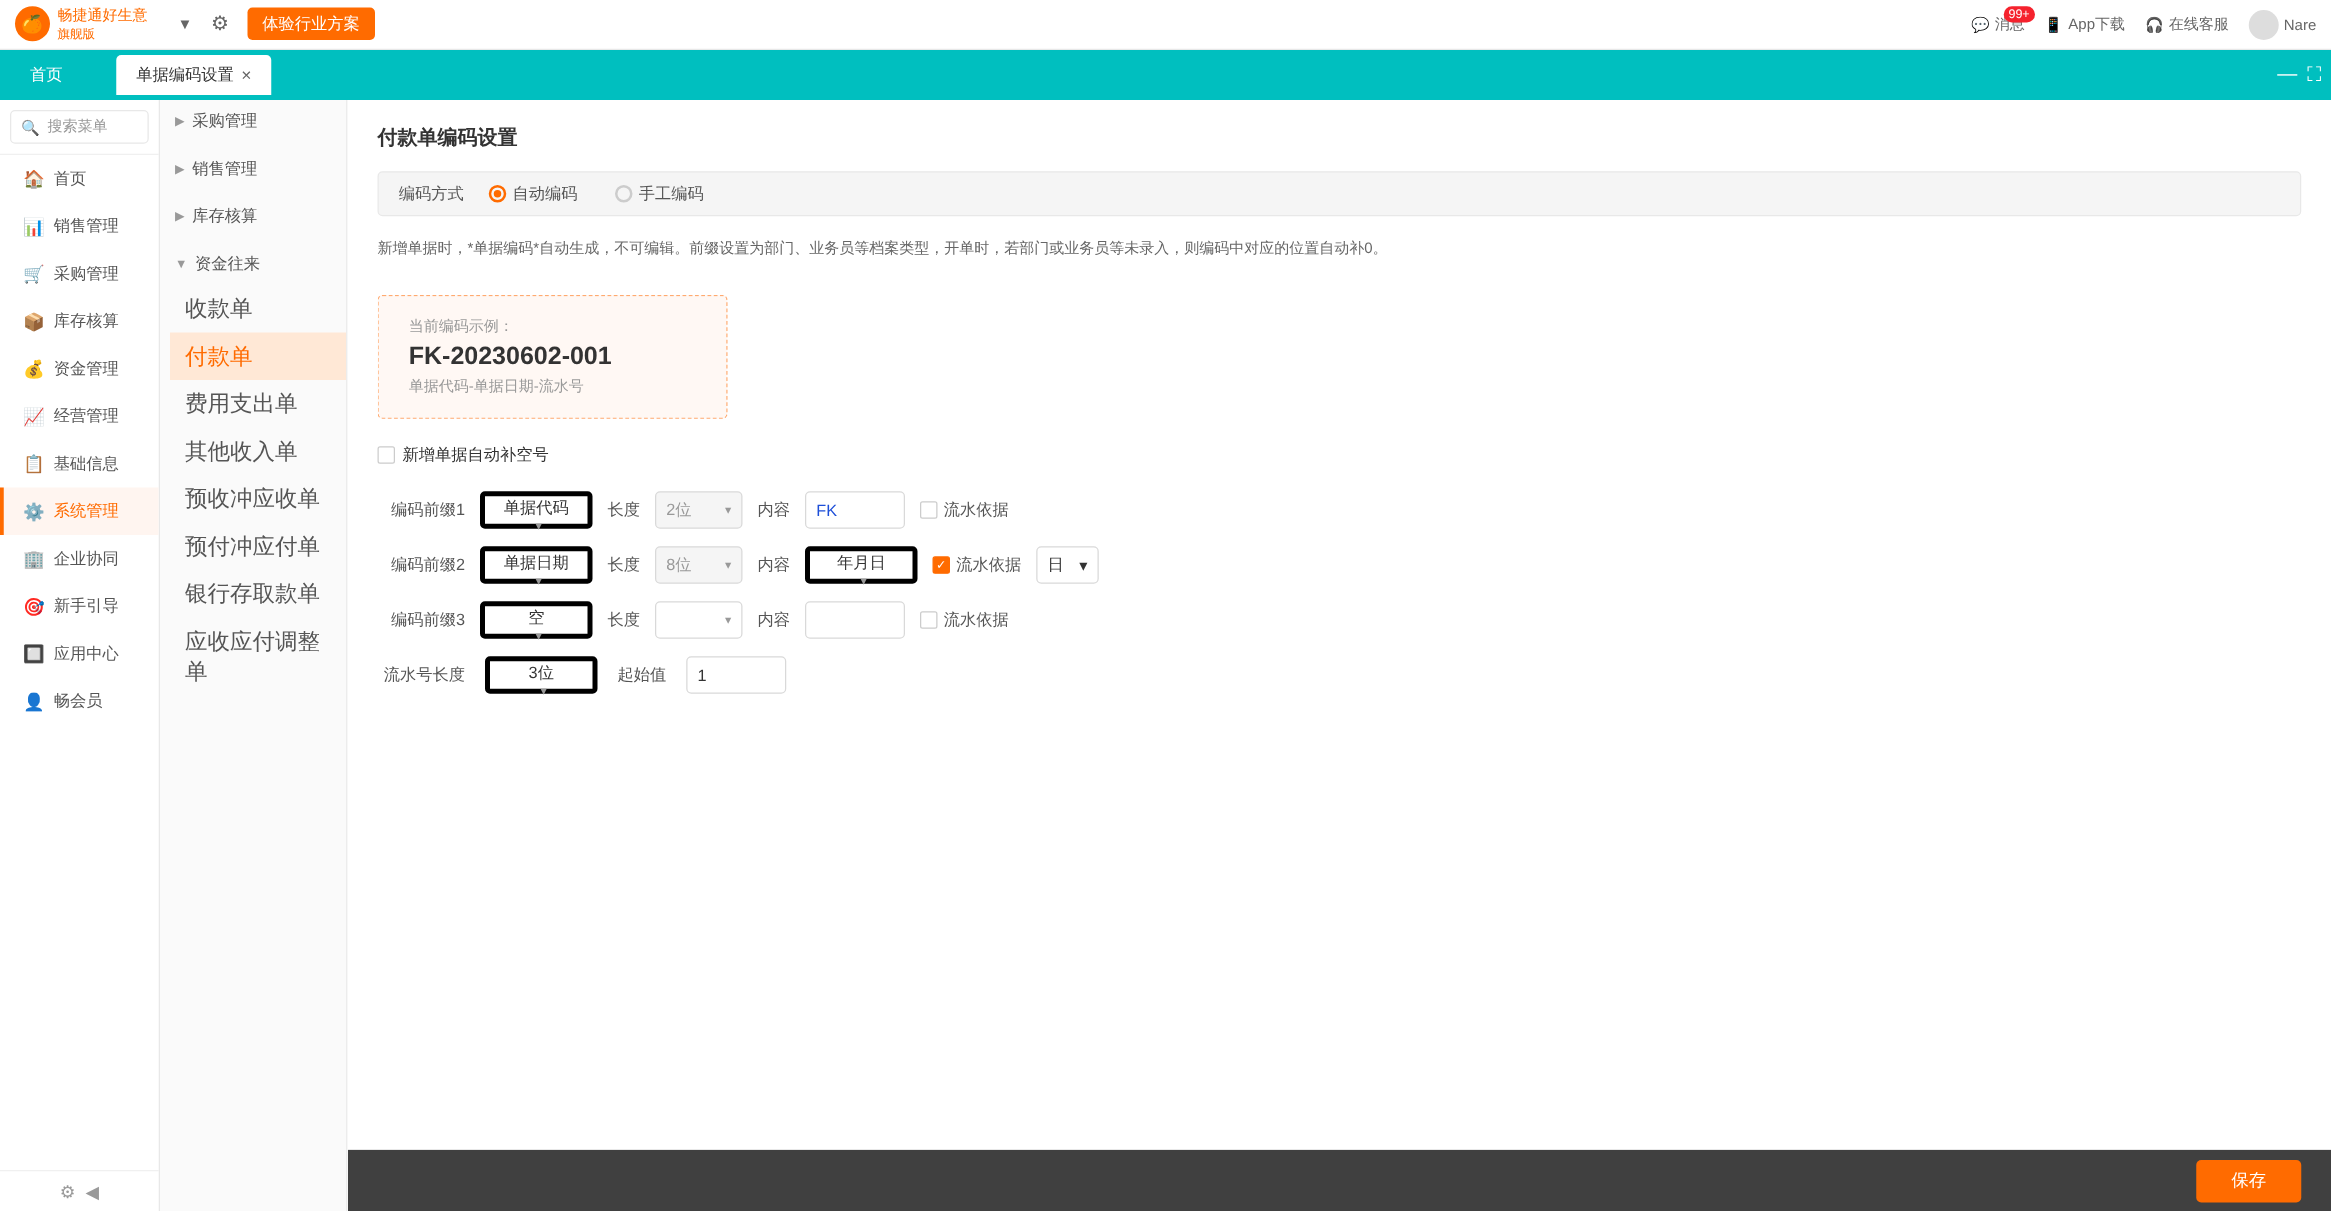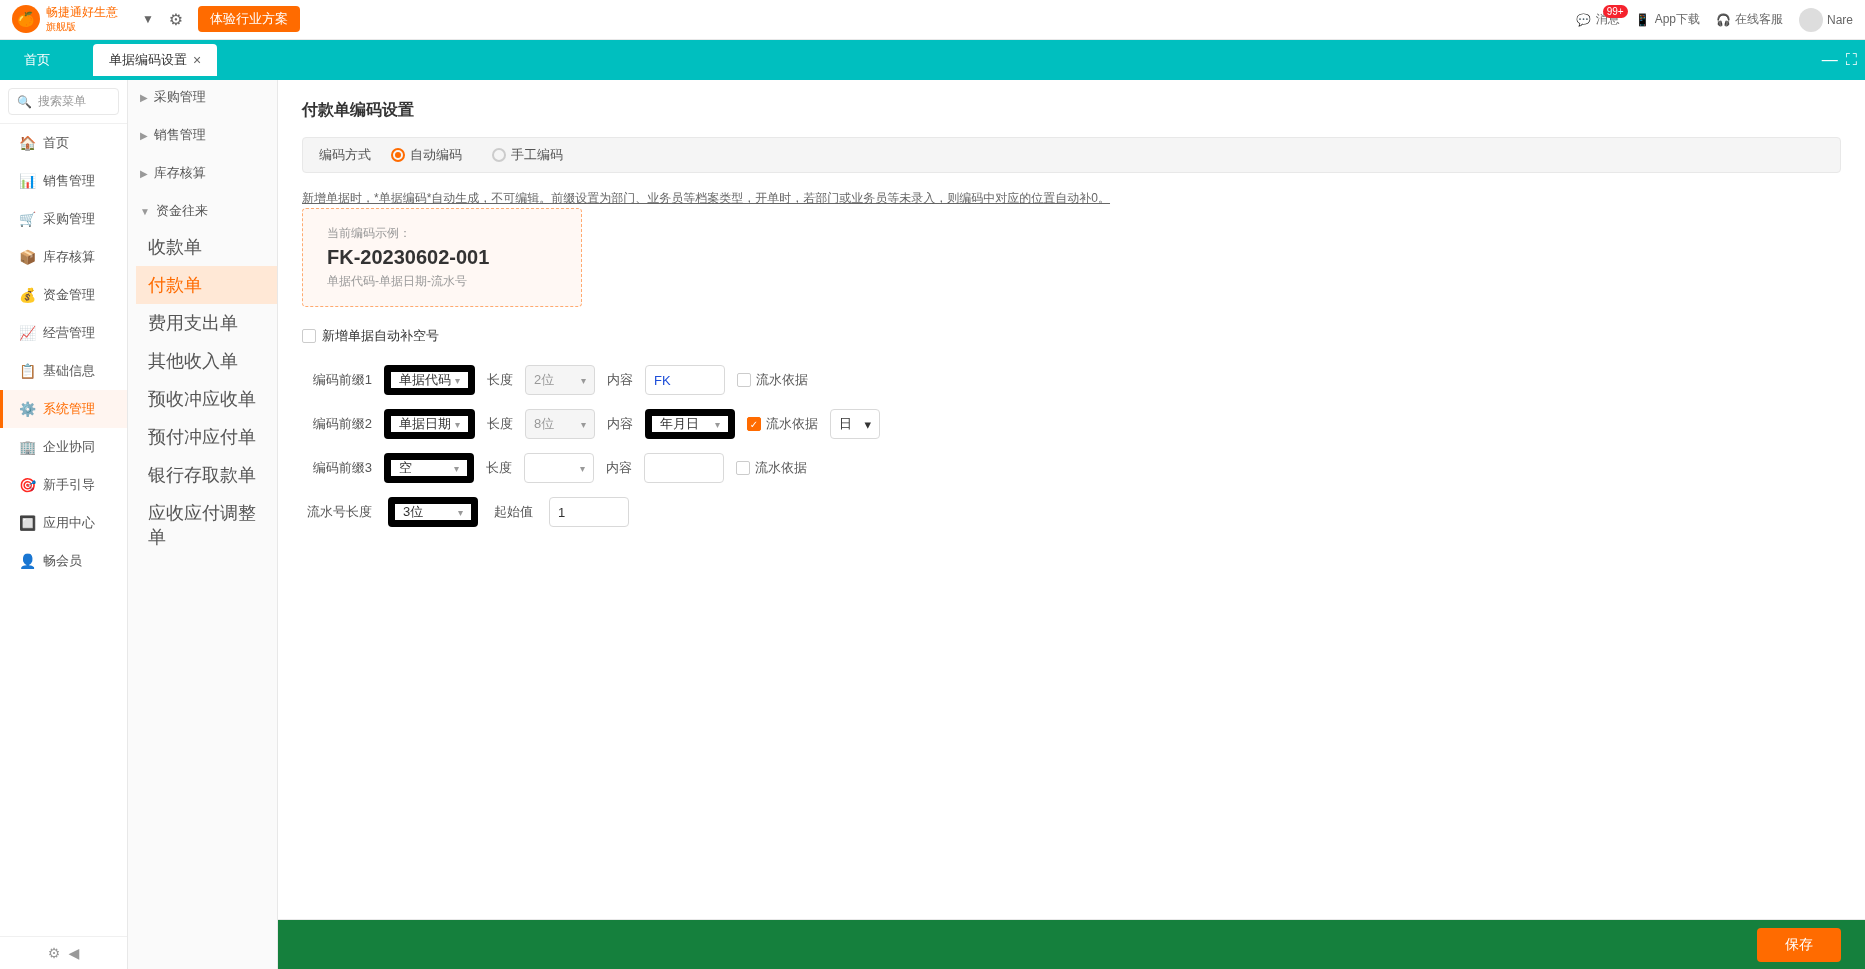--- a/index.html
+++ b/index.html
@@ -333,23 +333,22 @@
       width: 6px;
       height: 6px;
       border-radius: 50%;
       background: #ff6b00;
     }
 
     
     .desc-text {
       font-size: 12px;
       color: #666;
-      margin-bottom: 0;
+      margin-bottom: 28px;
       line-height: 1.6;
-      text-decoration: underline;
     }
 
     
     .code-preview {
       border: 1.5px dashed #ffaa70;
       background: #fff8f4;
       border-radius: 4px;
       padding: 16px 24px;
       display: inline-block;
       margin-bottom: 20px;
@@ -403,30 +402,31 @@
       margin-bottom: 14px;
     }
     .form-label {
       width: 70px;
       font-size: 13px;
       color: #555;
       text-align: right;
     }
     .form-select {
       height: 30px;
-      border: 7px solid #000000;
+      border: 4px solid #000000;
       border-radius: 4px;
       padding: 0 8px;
       background: white;
       font-size: 13px;
       cursor: pointer;
       display: flex;
       align-items: center;
       justify-content: space-between;
       min-width: 90px;
+      flex-direction: column;
     }
     .form-select .arrow {
       color: #999;
       font-size: 10px;
       margin-left: 4px;
     }
     .length-label {
       font-size: 13px;
       color: #555;
       font-family: Liberation Serif, serif;
@@ -524,21 +524,21 @@
       color: #555;
     }
 
     
     .bottom-bar {
       position: fixed;
       bottom: 0;
       left: 278px;
       right: 0;
       height: 50px;
-      background: #15803d;
+      background: #404040;
       border-top: 1px solid #e8e8e8;
       display: flex;
       align-items: center;
       justify-content: flex-end;
       padding: 0 24px;
     }
     .save-btn {
       background: #ff6b00;
       color: white;
       border: none;

